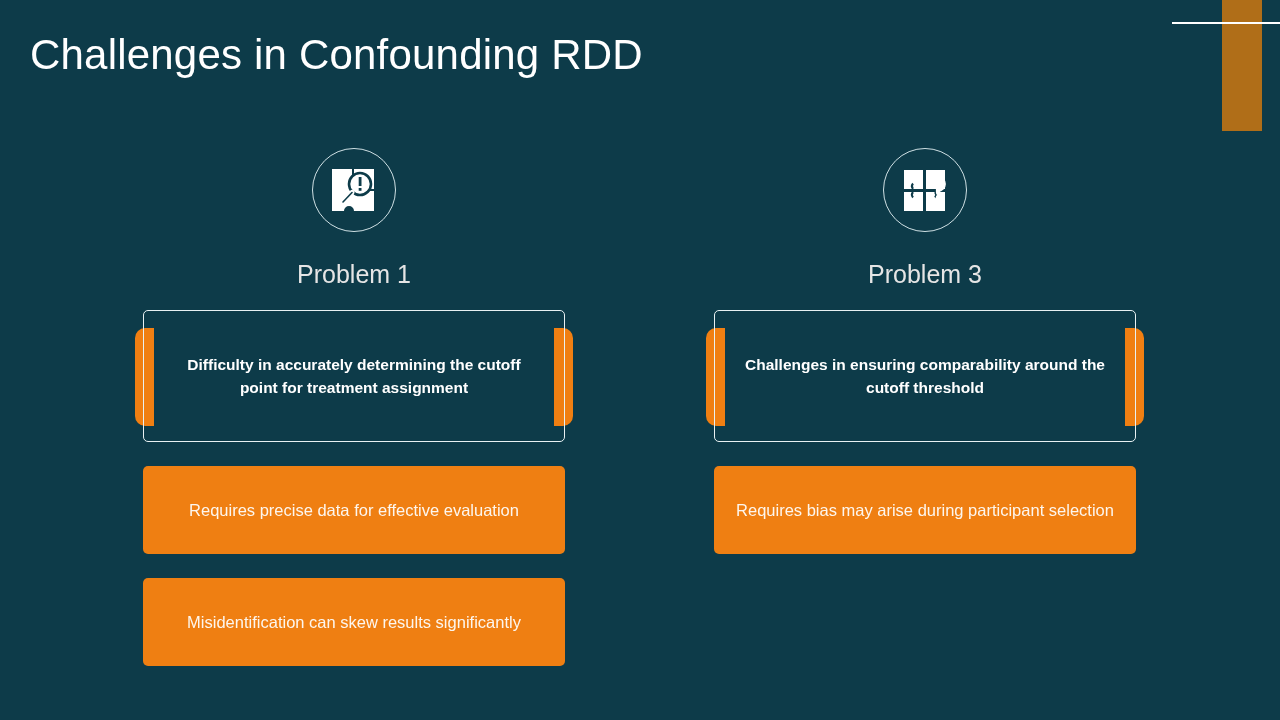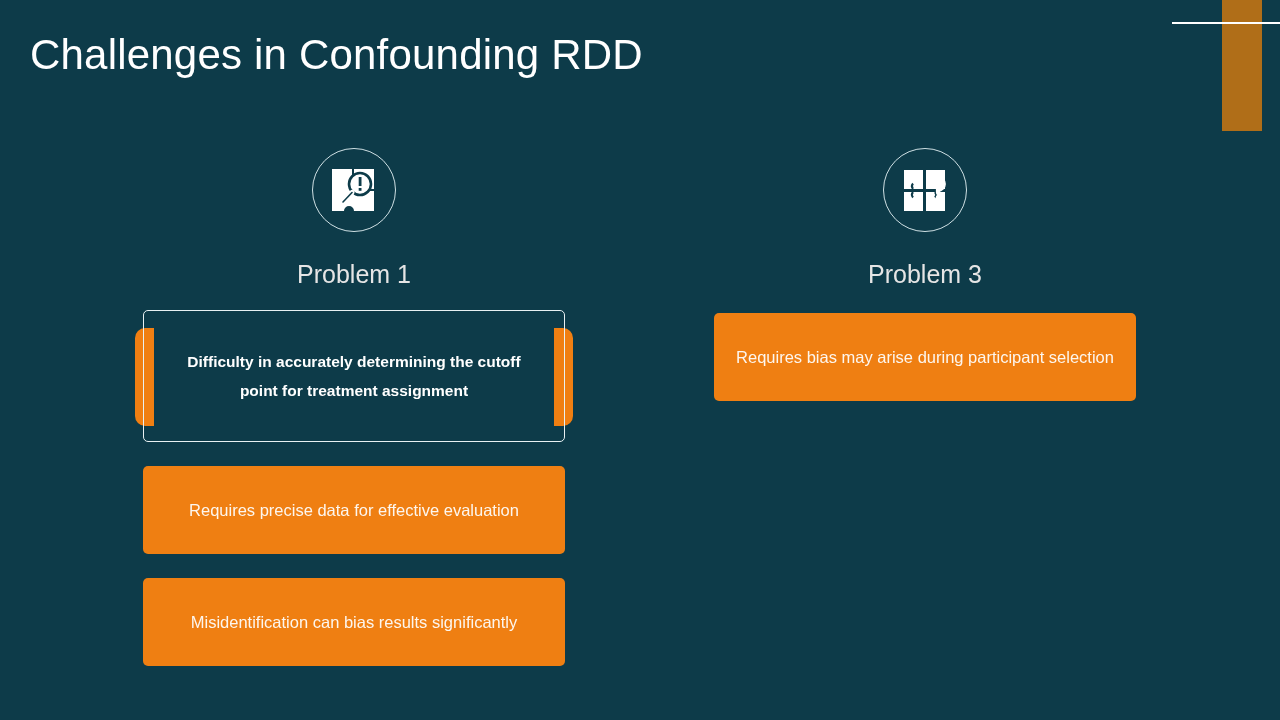--- a/index.html
+++ b/index.html
@@ -106,21 +106,21 @@
   .headline-card .tab.right {
     right: -9px;
     border-radius: 0 10px 10px 0;
   }
   .headline-text {
     position: relative;
     z-index: 2;
     text-align: center;
     color: #ffffff;
     font-size: 15.5px;
-    line-height: 29px;
+    line-height: 23px;
     font-weight: bold;
   }
 
   
   .bullet-bar {
     margin-top: 24px;
     height: 88px;
     background: #ef7f12;
     border-radius: 5px;
     display: flex;
@@ -175,21 +175,21 @@
     <div class="tab left"></div>
     <div class="tab right"></div>
     <div class="headline-text">Difficulty in accurately determining the cutoff point for treatment assignment</div>
   </div>
 
   <div class="bullet-bar">
     <div class="bullet-text">Requires precise data for effective evaluation</div>
   </div>
 
   <div class="bullet-bar">
-    <div class="bullet-text">Misidentification can bias results significantly</div>
+    <div class="bullet-text">Misidentification can skew results significantly</div>
   </div>
 </div>
 
 <div class="column" id="column-1">
 
   <div class="icon-circle">
     <span>
       <svg width="52" height="50" viewBox="0 0 52 50">
 
         <rect x="5" y="5" width="19" height="19" fill="#ffffff"></rect>
@@ -202,18 +202,23 @@
         <path d="M36,27 a4.2,4.2 0 0 1 0,5.5" fill="none" stroke="#0d3b49" stroke-width="2"></path>
 
         <path d="M33.5,19 a5.6,5.6 0 1 1 5.6,5.6 v3.2" fill="none" stroke="#ffffff" stroke-width="4.4" stroke-linecap="round"></path>
         <circle cx="39.1" cy="32.4" r="2.4" fill="#ffffff"></circle>
       </svg>
     </span>
   </div>
 
   <div class="problem-label">Problem 3</div>
 
+  <div class="headline-card">
+    <div class="tab left"></div>
+    <div class="tab right"></div>
+    <div class="headline-text">Challenges in ensuring comparability around the cutoff threshold</div>
+  </div>
 
   <div class="bullet-bar">
     <div class="bullet-text">Requires bias may arise during participant selection</div>
   </div>
 
 </div>
 
 </body></html>

